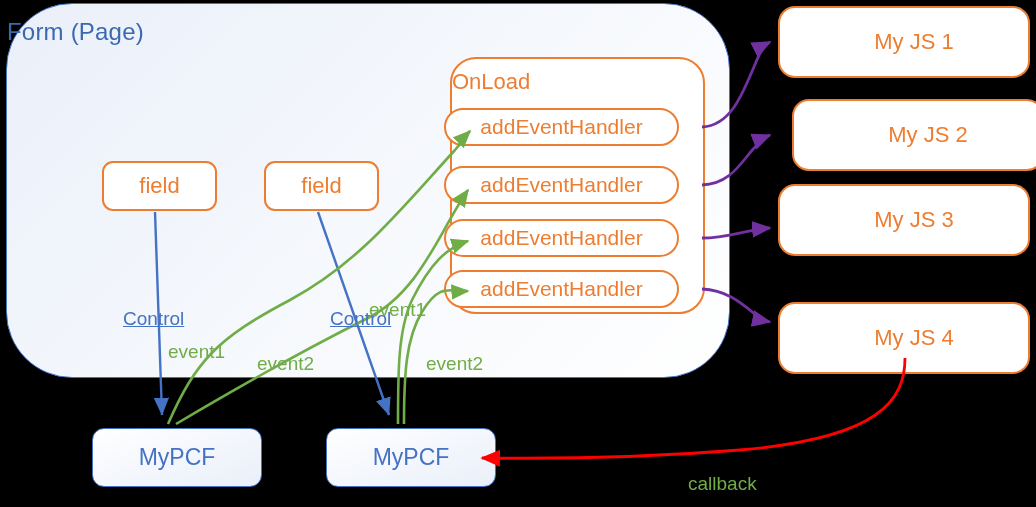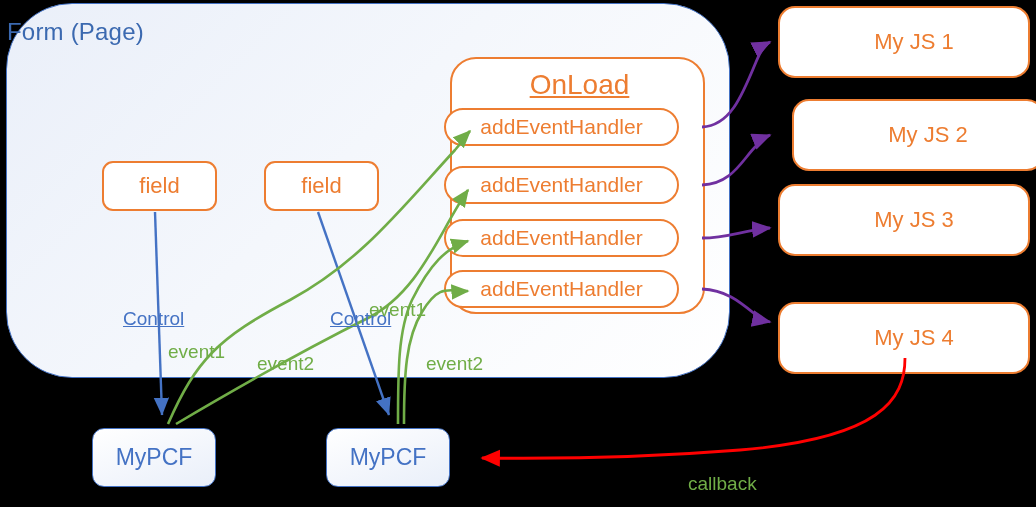--- a/index.html
+++ b/index.html
@@ -68,24 +68,22 @@
     border: 2.2px solid #ED7D31;
     border-radius: 26px;
     background: #ffffff;
     box-sizing: border-box;
   }
   #onload-title {
     position: absolute;
     left: 0;
     top: 10px;
     width: 255px;
-    text-align: center;
     color: #ED7D31;
-    font-size: 28px;
-    text-decoration: underline;
+    font-size: 22px;
   }
   .aeh-box {
     position: absolute;
     left: 444px;
     width: 235px;
     height: 38px;
     border-radius: 19px;
     font-size: 21px;
   }
   #aeh-1 { top: 108px; }
@@ -104,21 +102,21 @@
   }
   #js-1 { top: 6px; }
   #js-2 { top: 99px; margin-left: 14px; }
   #js-3 { top: 184px; }
   #js-4 { top: 302px; }
 
   
   .pcf-box {
     position: absolute;
     box-sizing: border-box;
-    width: 124px;
+    width: 170px;
     height: 59px;
     border: 1.8px solid #4472C4;
     border-radius: 12px;
     background: linear-gradient(160deg, #ffffff 0%, #f3f6fc 55%, #e9eff9 100%);
     color: #4472C4;
     display: flex;
     align-items: center;
     justify-content: center;
     font-size: 23px;
     white-space: nowrap;

